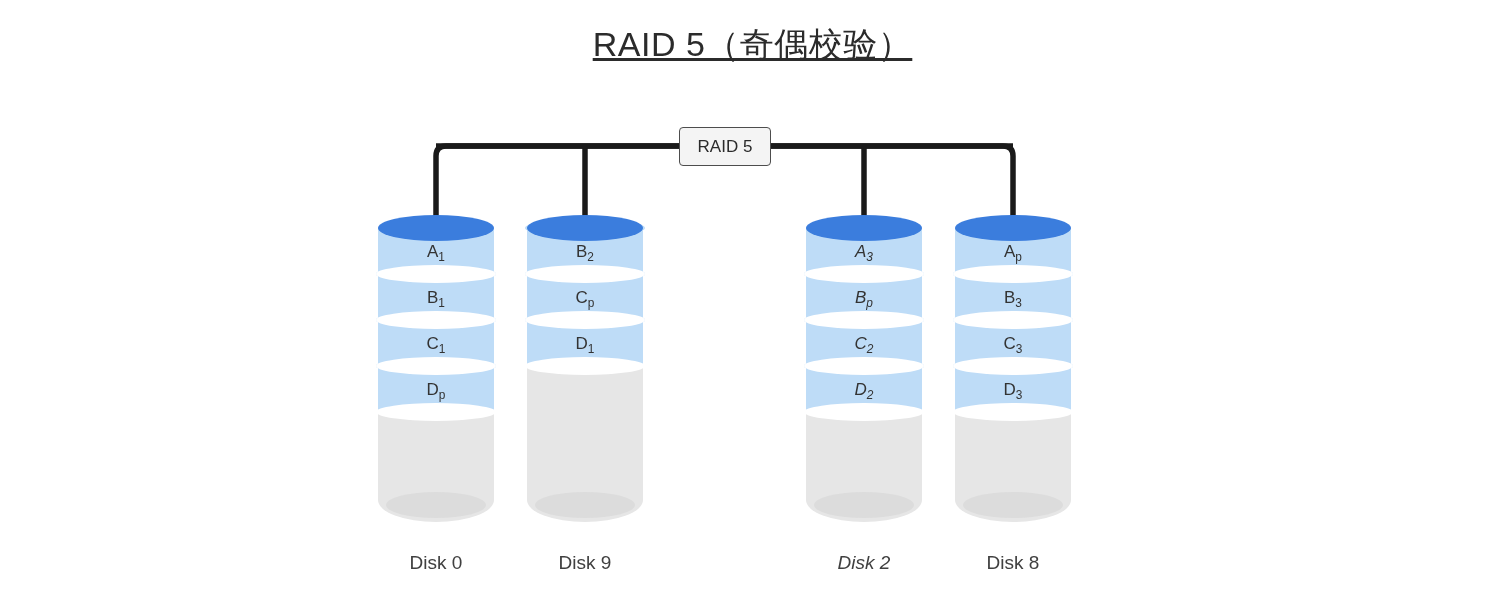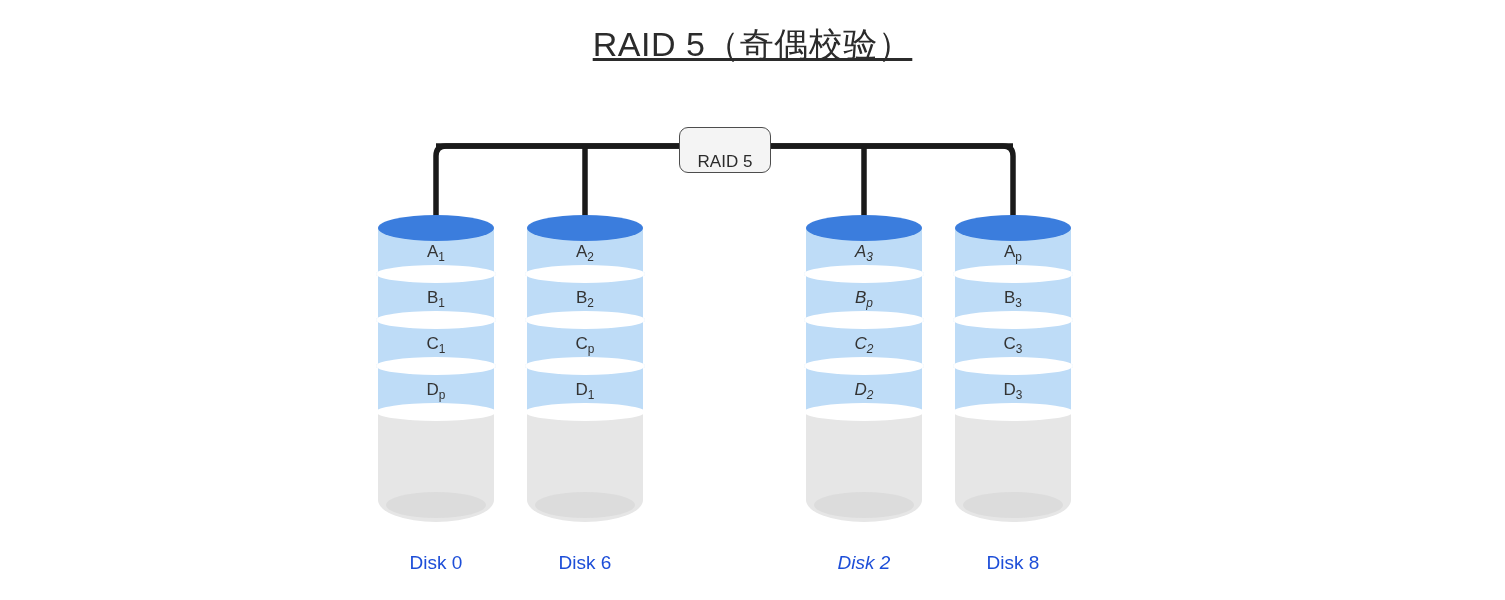--- a/index.html
+++ b/index.html
@@ -39,27 +39,27 @@
     top: 0;
     width: 1505px;
     height: 600px;
     pointer-events: none;
   }
   #controller-box {
     position: absolute;
     left: 679px;
     top: 127px;
     width: 92px;
-    height: 46px;
+    height: 39px;
     box-sizing: border-box;
     border: 1.6px solid #4d4d4d;
-    border-radius: 9px;
+    border-radius: 4px;
     background: #f4f4f4;
     display: flex;
-    align-items: flex-end;
+    align-items: center;
     justify-content: center;
     font-size: 17px;
     color: #2b2b2b;
     z-index: 4;
   }
   .disk {
     position: absolute;
     width: 116px;
   }
   .disk-cyl {
@@ -154,21 +154,21 @@
   .block.first::before {
     background: transparent;
   }
   .disk-label {
     position: absolute;
     top: 337px;
     left: -12px;
     width: 140px;
     text-align: center;
     font-size: 19px;
-    color: #1d4ed8;
+    color: #404040;
   }
 </style>
 </head>
 <body>
 
 <div id="stage">
 
   <div id="diagram-title">RAID 5（奇偶校验）</div>
 
   <svg id="wiring" viewBox="0 0 1505 600" width="1505" height="600" aria-hidden="true">
@@ -210,36 +210,33 @@
       </div>
       <div class="disk-top"></div>
     </div>
     <div class="disk-label">Disk 0</div>
   </div>
 
   <div class="disk" style="left:527px; top:215px;">
     <div class="disk-cyl">
       <div class="disk-body"></div>
       <div class="blocks">
-        <div class="block first">
-            <span class="lbl"><span>A</span><sub>2</sub></span>
-          </div>
         <div class="block">
             <span class="lbl"><span>B</span><sub>2</sub></span>
           </div>
         <div class="block">
             <span class="lbl"><span>C</span><sub>p</sub></span>
           </div>
         <div class="block">
             <span class="lbl"><span>D</span><sub>1</sub></span>
           </div>
       </div>
       <div class="disk-top"></div>
     </div>
-    <div class="disk-label">Disk 6</div>
+    <div class="disk-label">Disk 9</div>
   </div>
 
   <div class="disk" style="left:806px; top:215px;font-style:italic;">
     <div class="disk-cyl">
       <div class="disk-body"></div>
       <div class="blocks">
         <div class="block first">
             <span class="lbl"><span>A</span><sub>3</sub></span>
           </div>
         <div class="block">

